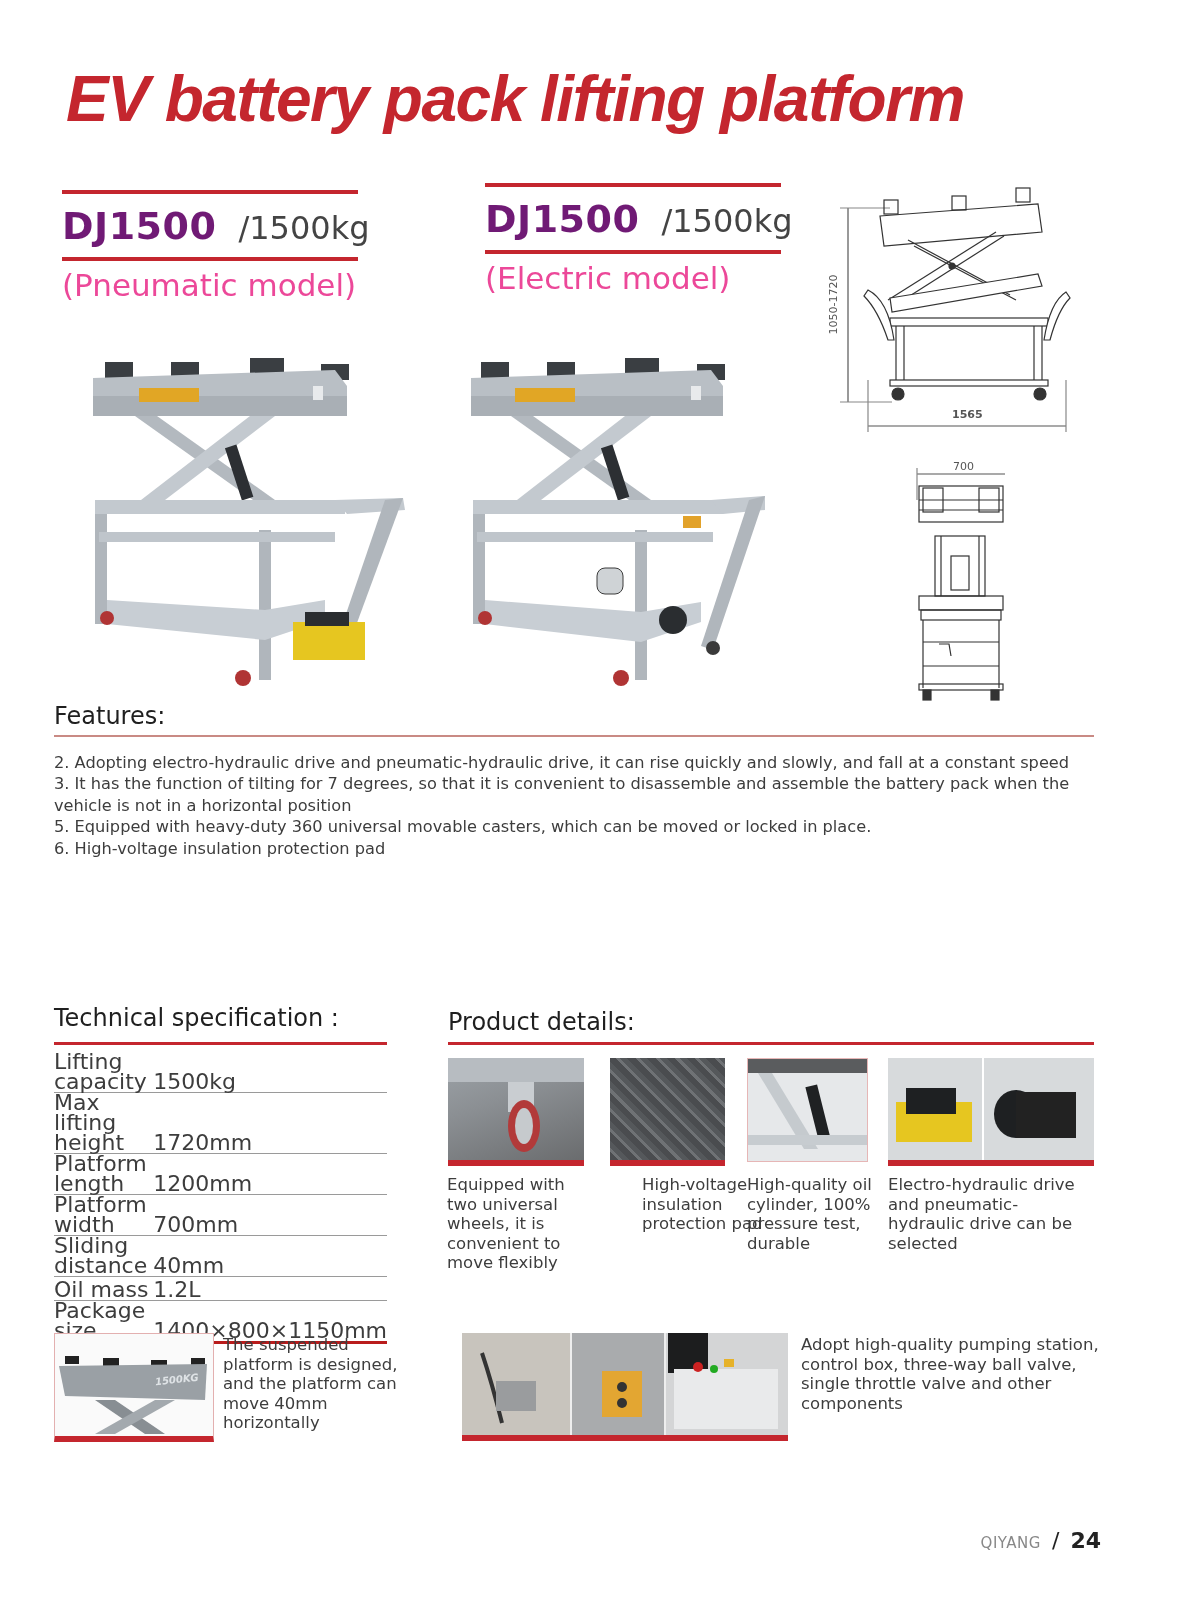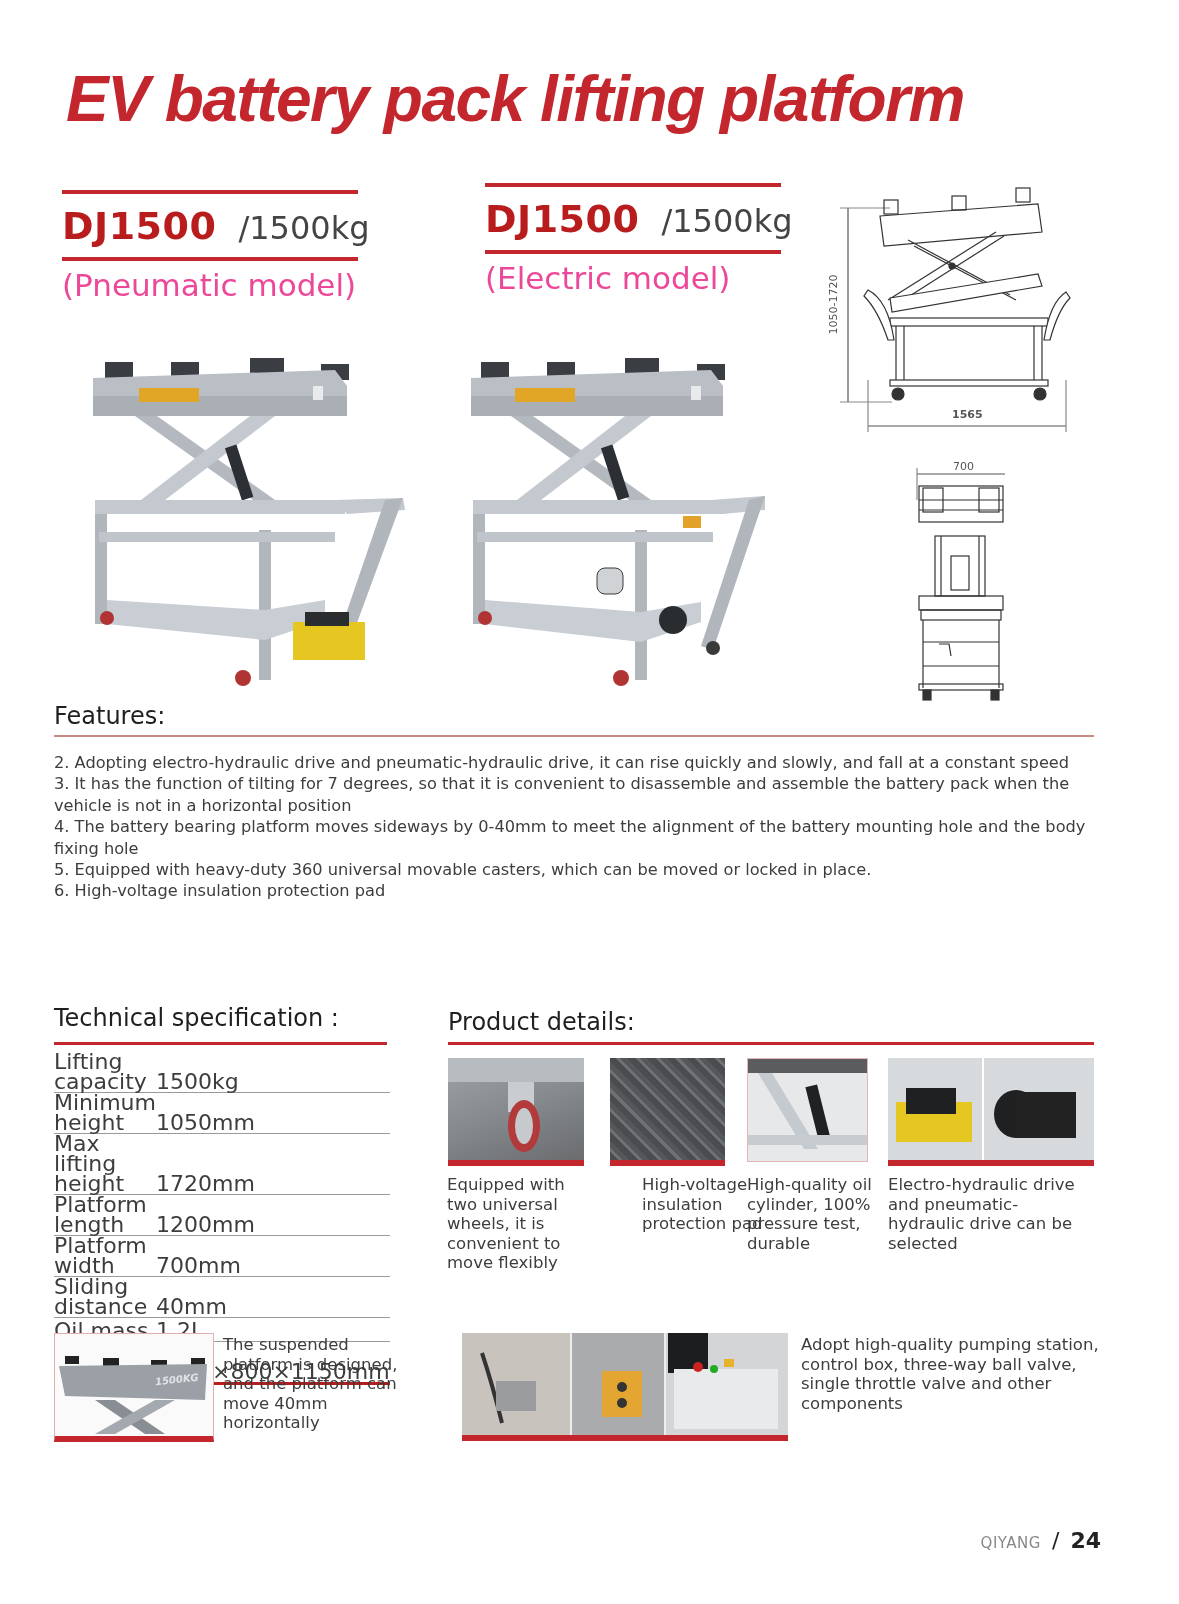--- a/index.html
+++ b/index.html
@@ -2,21 +2,21 @@
 <html><head>
 <meta charset="utf-8">
 <style>
   html, body { margin: 0; padding: 0; background: #ffffff; }
   body { width: 1179px; height: 1604px; position: relative; overflow: hidden;
          font-family: "DejaVu Sans", sans-serif; color: #3a3a3a; }
   .abs { position: absolute; }
   .title { left: 66px; top: 62px; font-family: "Liberation Sans", sans-serif; font-weight: bold;
            font-style: italic; font-size: 64px; color: #c4262e; letter-spacing: -1.5px; white-space: nowrap; }
   .redline { background: #c4262e; height: 4px; }
-  .model-code { font-family: "DejaVu Sans", sans-serif; font-weight: bold; font-size: 38px; color: #b91c1c; letter-spacing: 0.5px; }
+  .model-code { font-family: "DejaVu Sans", sans-serif; font-weight: bold; font-size: 38px; color: #701a75; letter-spacing: 0.5px; }
   .model-cap { font-size: 32px; color: #444; margin-left: 22px; font-weight: normal; }
   .model-type { font-size: 31px; color: #ec4899; }
   .photo { background: #fff; }
   .lift-svg { display: block; }
   .section-h { font-size: 24px; color: #1f1f1f; font-weight: normal; }
   .thinline { background: #c98a84; height: 2px; }
   .features { font-size: 16.2px; line-height: 21.4px; color: #3d3d3d; }
   .features p { margin: 0; }
   .spec-table { border-collapse: collapse; font-size: 22px; color: #3d3d3d; }
   .spec-table td { padding: 0; height: 22.5px; border-bottom: 1.5px solid #9a9a9a; vertical-align: bottom; line-height: 20px; }
@@ -178,36 +178,31 @@
     <rect x="86" y="230" width="8" height="10" fill="#333"></rect>
   </svg>
   <div class="abs" style="left:48px; top:0px; font-size:11px; color:#555;">700</div>
 </div>
 
 <div class="abs section-h" style="left:54px; top:702px;">Features:</div>
 <div class="abs thinline" style="left:54px; top:735px; width:1040px;"></div>
 <div class="abs features" style="left:54px; top:752px; width:1040px;">
   <p>2. Adopting electro-hydraulic drive and pneumatic-hydraulic drive, it can rise quickly and slowly, and fall at a constant speed</p>
   <p>3. It has the function of tilting for 7 degrees, so that it is convenient to disassemble and assemble the battery pack when the vehicle is not in a horizontal position</p>
-  <p>4. The battery bearing platform moves sideways by 0-40mm to meet the alignment of the battery mounting hole and the body fixing hole</p>
   <p>5. Equipped with heavy-duty 360 universal movable casters, which can be moved or locked in place.</p>
   <p>6. High-voltage insulation protection pad</p>
 </div>
 
 <div class="abs section-h" style="left:54px; top:1004px;">Technical specification :</div>
 <div class="abs redline" style="left:54px; top:1042px; width:333px; height:3px;"></div>
 <table class="abs spec-table" style="left:54px; top:1052px; width:333px;">
   <tbody>
       <tr>
         <td class="k">Lifting capacity</td>
         <td>1500kg</td>
-      </tr>
-  <tr>
-        <td class="k">Minimum height</td>
-        <td>1050mm</td>
       </tr>
   <tr>
         <td class="k">Max lifting height</td>
         <td>1720mm</td>
       </tr>
   <tr>
         <td class="k">Platform length</td>
         <td>1200mm</td>
       </tr>
   <tr>

